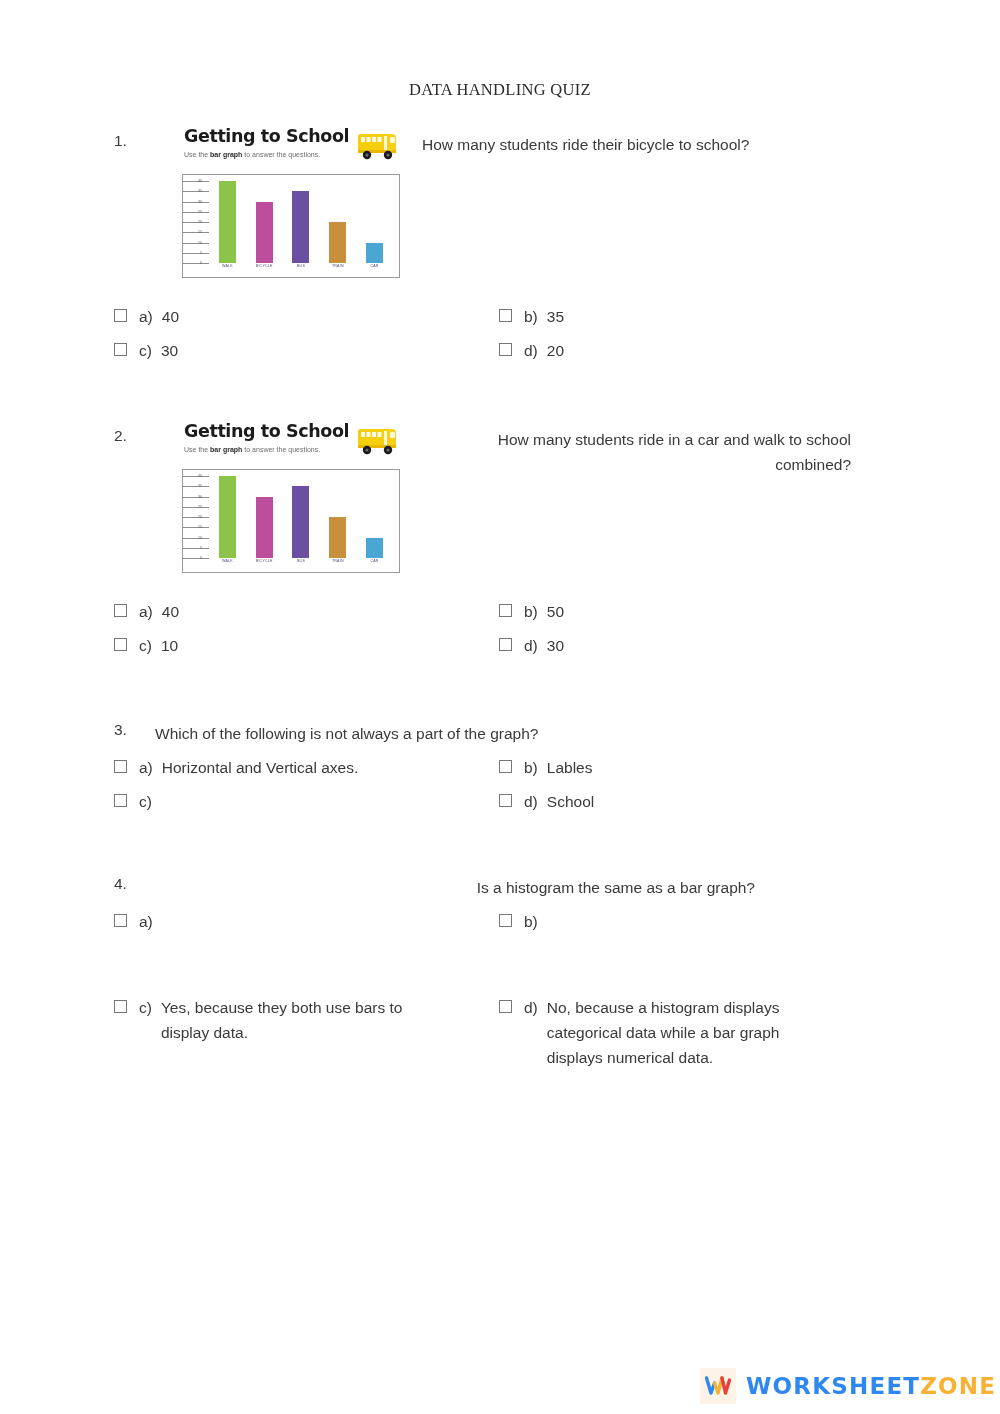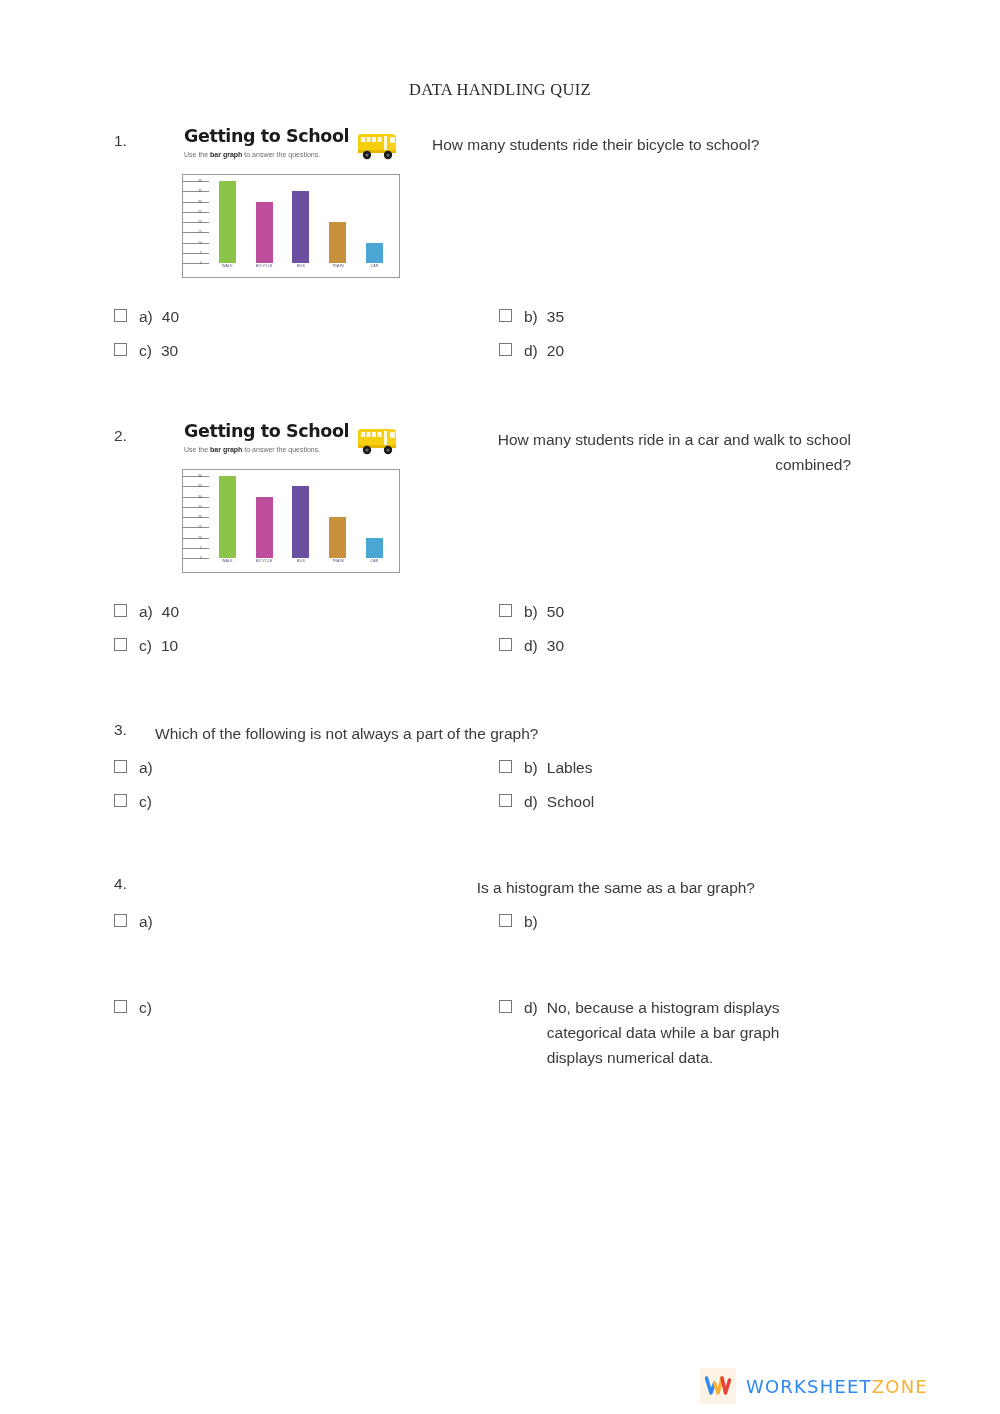--- a/index.html
+++ b/index.html
@@ -197,35 +197,35 @@
     width: 36px;
     height: 36px;
     background: #fdf3e7;
     display: flex;
     align-items: center;
     justify-content: center;
     margin-right: 10px;
   }
   .logo-text {
     font-family: "DejaVu Sans", sans-serif;
-    font-weight: normal;
-    font-size: 18px;
+    font-weight: bold;
+    font-size: 23px;
     letter-spacing: 1.2px;
   }
   .logo-blue { color: #2f87f0; }
   .logo-orange { color: #f8b133; }
 </style>
 </head>
 <body>
 
 <div class="page-title">DATA HANDLING QUIZ</div>
 
 <div class="question" style="top:132px;">
   <div class="q-num">1.</div>
-  <div class="q-text" style="left:432px; top:0px; width:470px;">How many students ride their bicycle to school?</div>
+  <div class="q-text" style="left:422px; top:0px; width:470px;">How many students ride their bicycle to school?</div>
 
   <div class="worksheet" style="left:182px; top:-6px;">
     <div class="ws-head">
       <div class="ws-title">Getting to School</div>
       <div class="ws-sub">
         <span>Use the </span><b>bar graph</b><span> to answer the questions.</span>
       </div>
       <svg class="bus-icon" viewBox="0 0 46 34">
         <rect x="4" y="6" width="38" height="19" rx="4" fill="#F7D117"></rect>
         <rect x="4" y="6" width="30" height="19" rx="3" fill="#F5CE0E"></rect>
@@ -417,20 +417,21 @@
 </div>
 
 <div class="question" style="top:721px;">
   <div class="q-num">3.</div>
   <div class="q-text" style="left:155px; top:0px; width:600px;">Which of the following is not always a part of the graph?</div>
 
   <div class="options" style="top:34px;">
     <div class="opt" style="left:114px; top:0px; width:360px;">
       <span class="checkbox"></span>
       <span class="opt-letter">a)</span>
+      <span class="opt-text">Horizontal and Vertical axes.</span>
     </div>
     <div class="opt" style="left:499px; top:0px; width:380px;">
       <span class="checkbox"></span>
       <span class="opt-letter">b)</span>
       <span class="opt-text">Lables</span>
     </div>
     <div class="opt" style="left:114px; top:34px; width:360px;">
       <span class="checkbox"></span>
       <span class="opt-letter">c)</span>
     </div>
@@ -451,20 +452,21 @@
       <span class="checkbox"></span>
       <span class="opt-letter">a)</span>
     </div>
     <div class="opt" style="left:499px; top:0px; width:390px;">
       <span class="checkbox"></span>
       <span class="opt-letter">b)</span>
     </div>
     <div class="opt" style="left:114px; top:86px; width:340px;">
       <span class="checkbox"></span>
       <span class="opt-letter">c)</span>
+      <span class="opt-text">Yes, because they both use bars to display data.</span>
     </div>
     <div class="opt" style="left:499px; top:86px; width:330px;">
       <span class="checkbox"></span>
       <span class="opt-letter">d)</span>
       <span class="opt-text">No, because a histogram displays categorical data while a bar graph displays numerical data.</span>
     </div>
   </div>
 </div>
 
 <div class="footer-logo">

